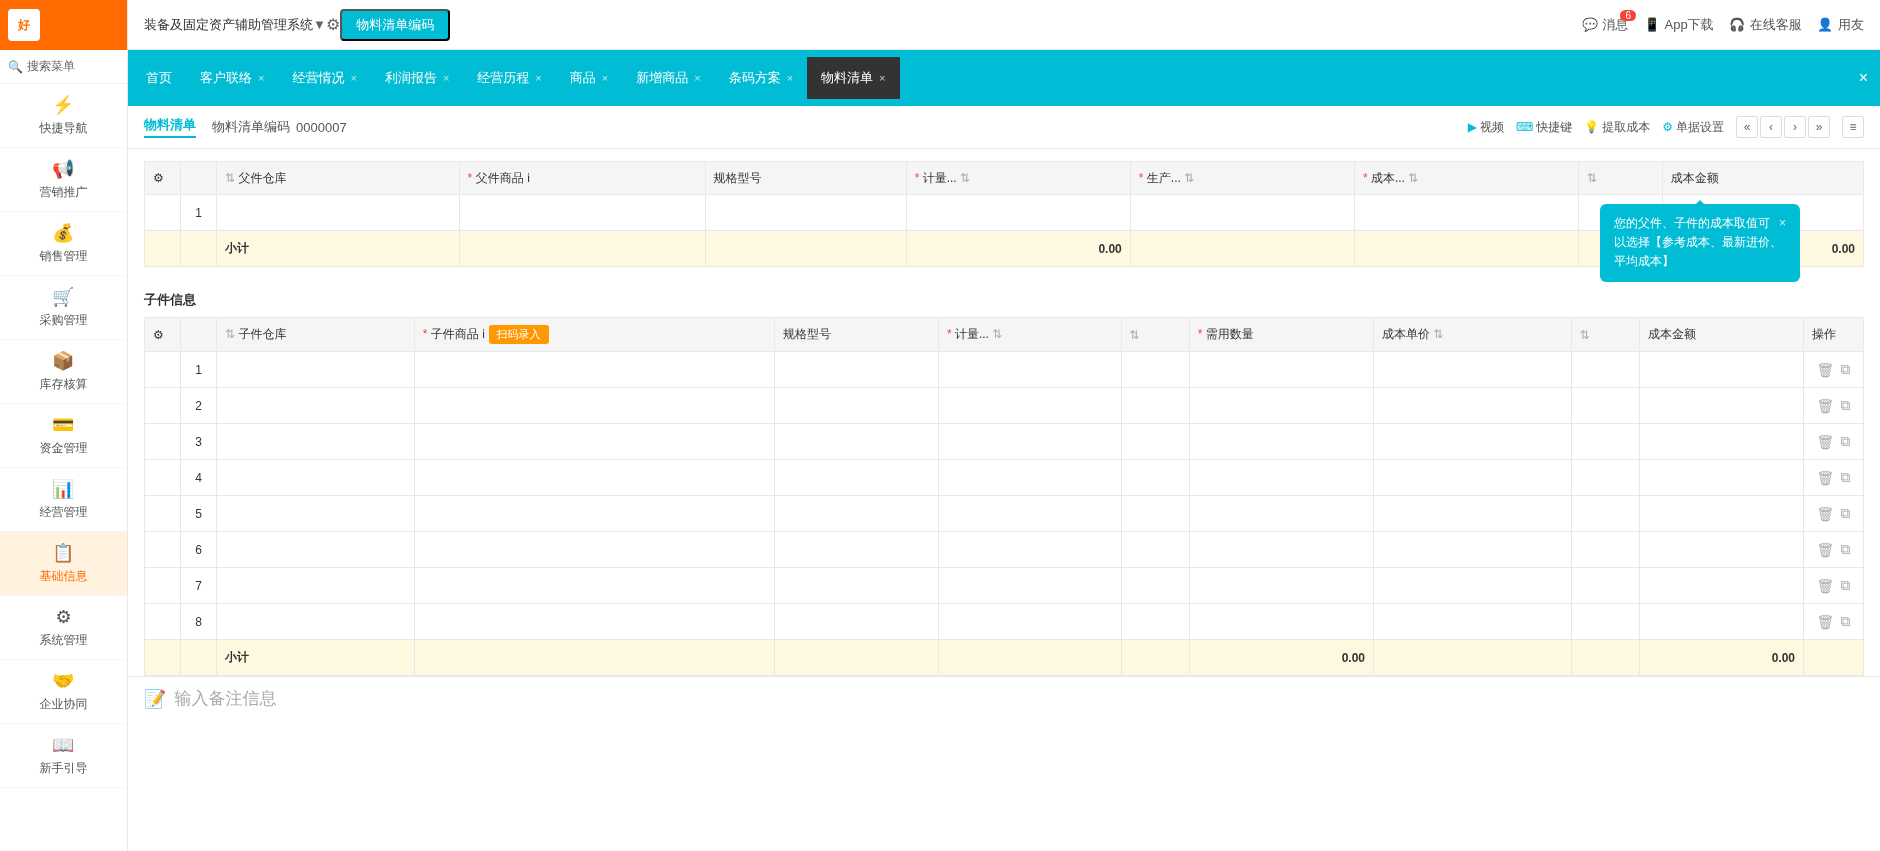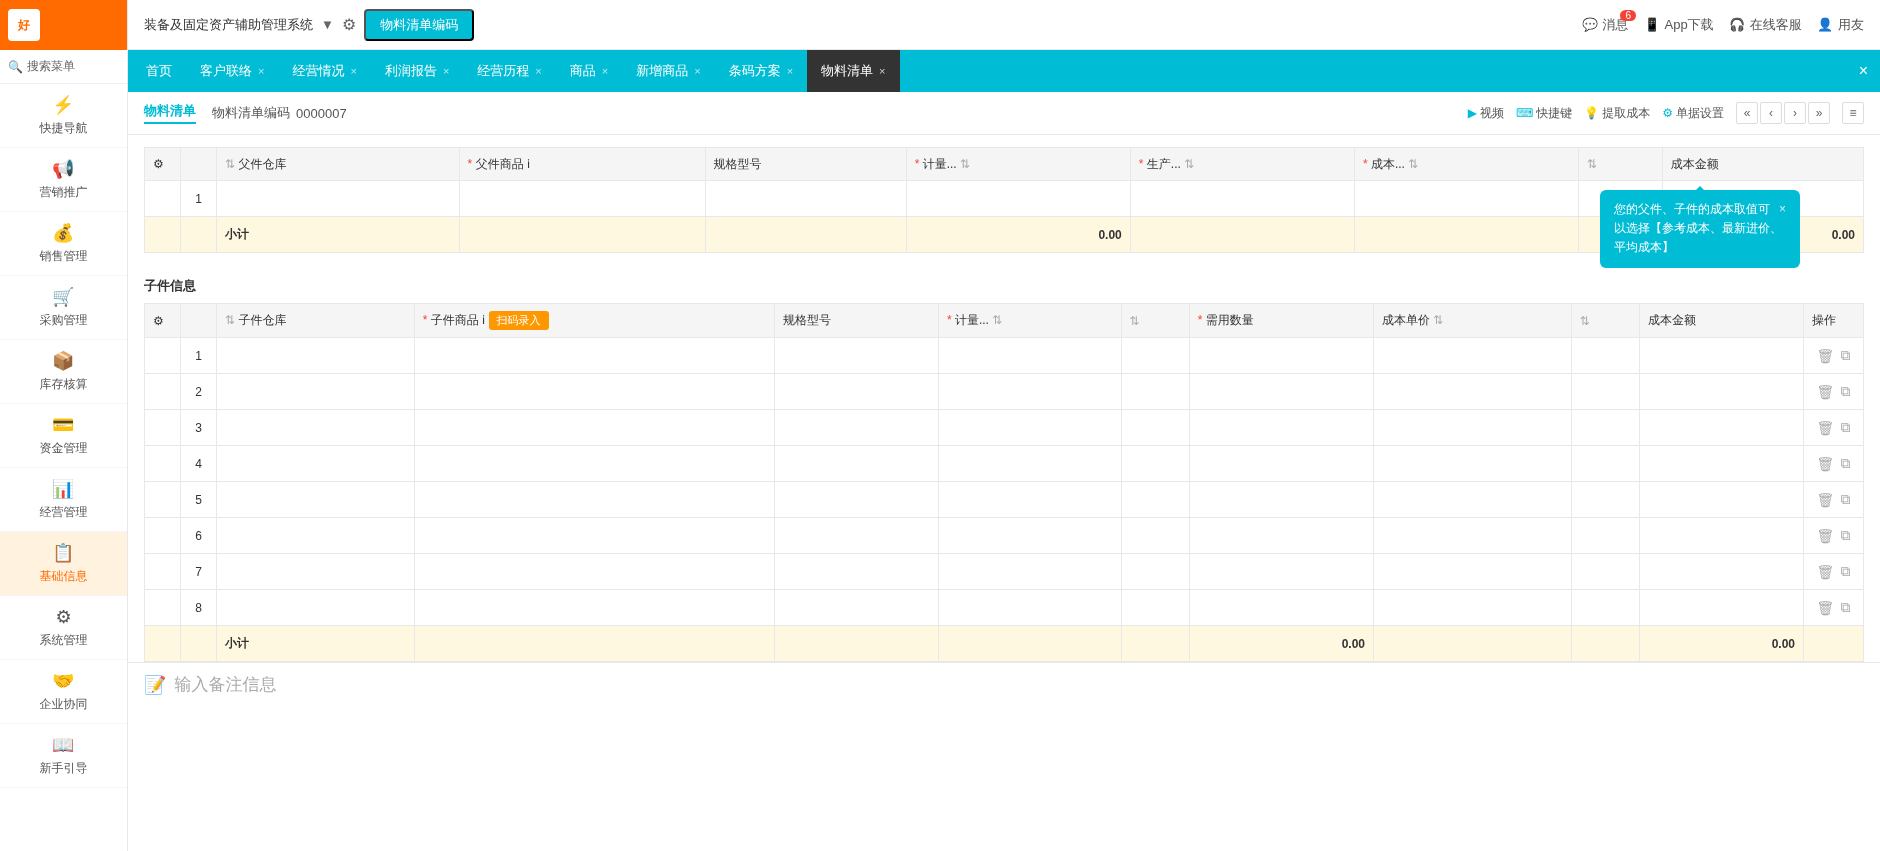--- a/index.html
+++ b/index.html
@@ -63,21 +63,21 @@
     
     .topbar {
       height: 50px;
       background: #fff;
       display: flex;
       align-items: center;
       padding: 0 16px;
       border-bottom: 1px solid #e8e8e8;
       justify-content: space-between;
     }
-    .topbar-left { display: flex; align-items: center; gap: 8px; }
+    .topbar-left { display: flex; align-items: center; gap: 0; }
     .topbar-title { color: #333; font-size: 13px; }
     .topbar-dropdown { color: #666; cursor: pointer; }
     .topbar-settings { color: #666; cursor: pointer; font-size: 16px; }
     .topbar-trial {
       background: #00bcd4;
       color: #fff;
       padding: 5px 14px;
       border-radius: 4px;
       font-size: 13px;
       cursor: pointer;
@@ -89,21 +89,21 @@
       background: #f44336;
       color: #fff; border-radius: 8px; font-size: 10px;
       padding: 0 4px; min-width: 16px; text-align: center;
     }
 
     
     .navtabs {
       background: #00bcd4;
       display: flex;
       align-items: center;
-      height: 42px;
+      height: 56px;
       padding: 0 4px;
     }
     .navtab {
       padding: 0 14px;
       height: 42px;
       display: flex; align-items: center;
       color: #fff;
       font-size: 13px;
       cursor: pointer;
       white-space: nowrap;

